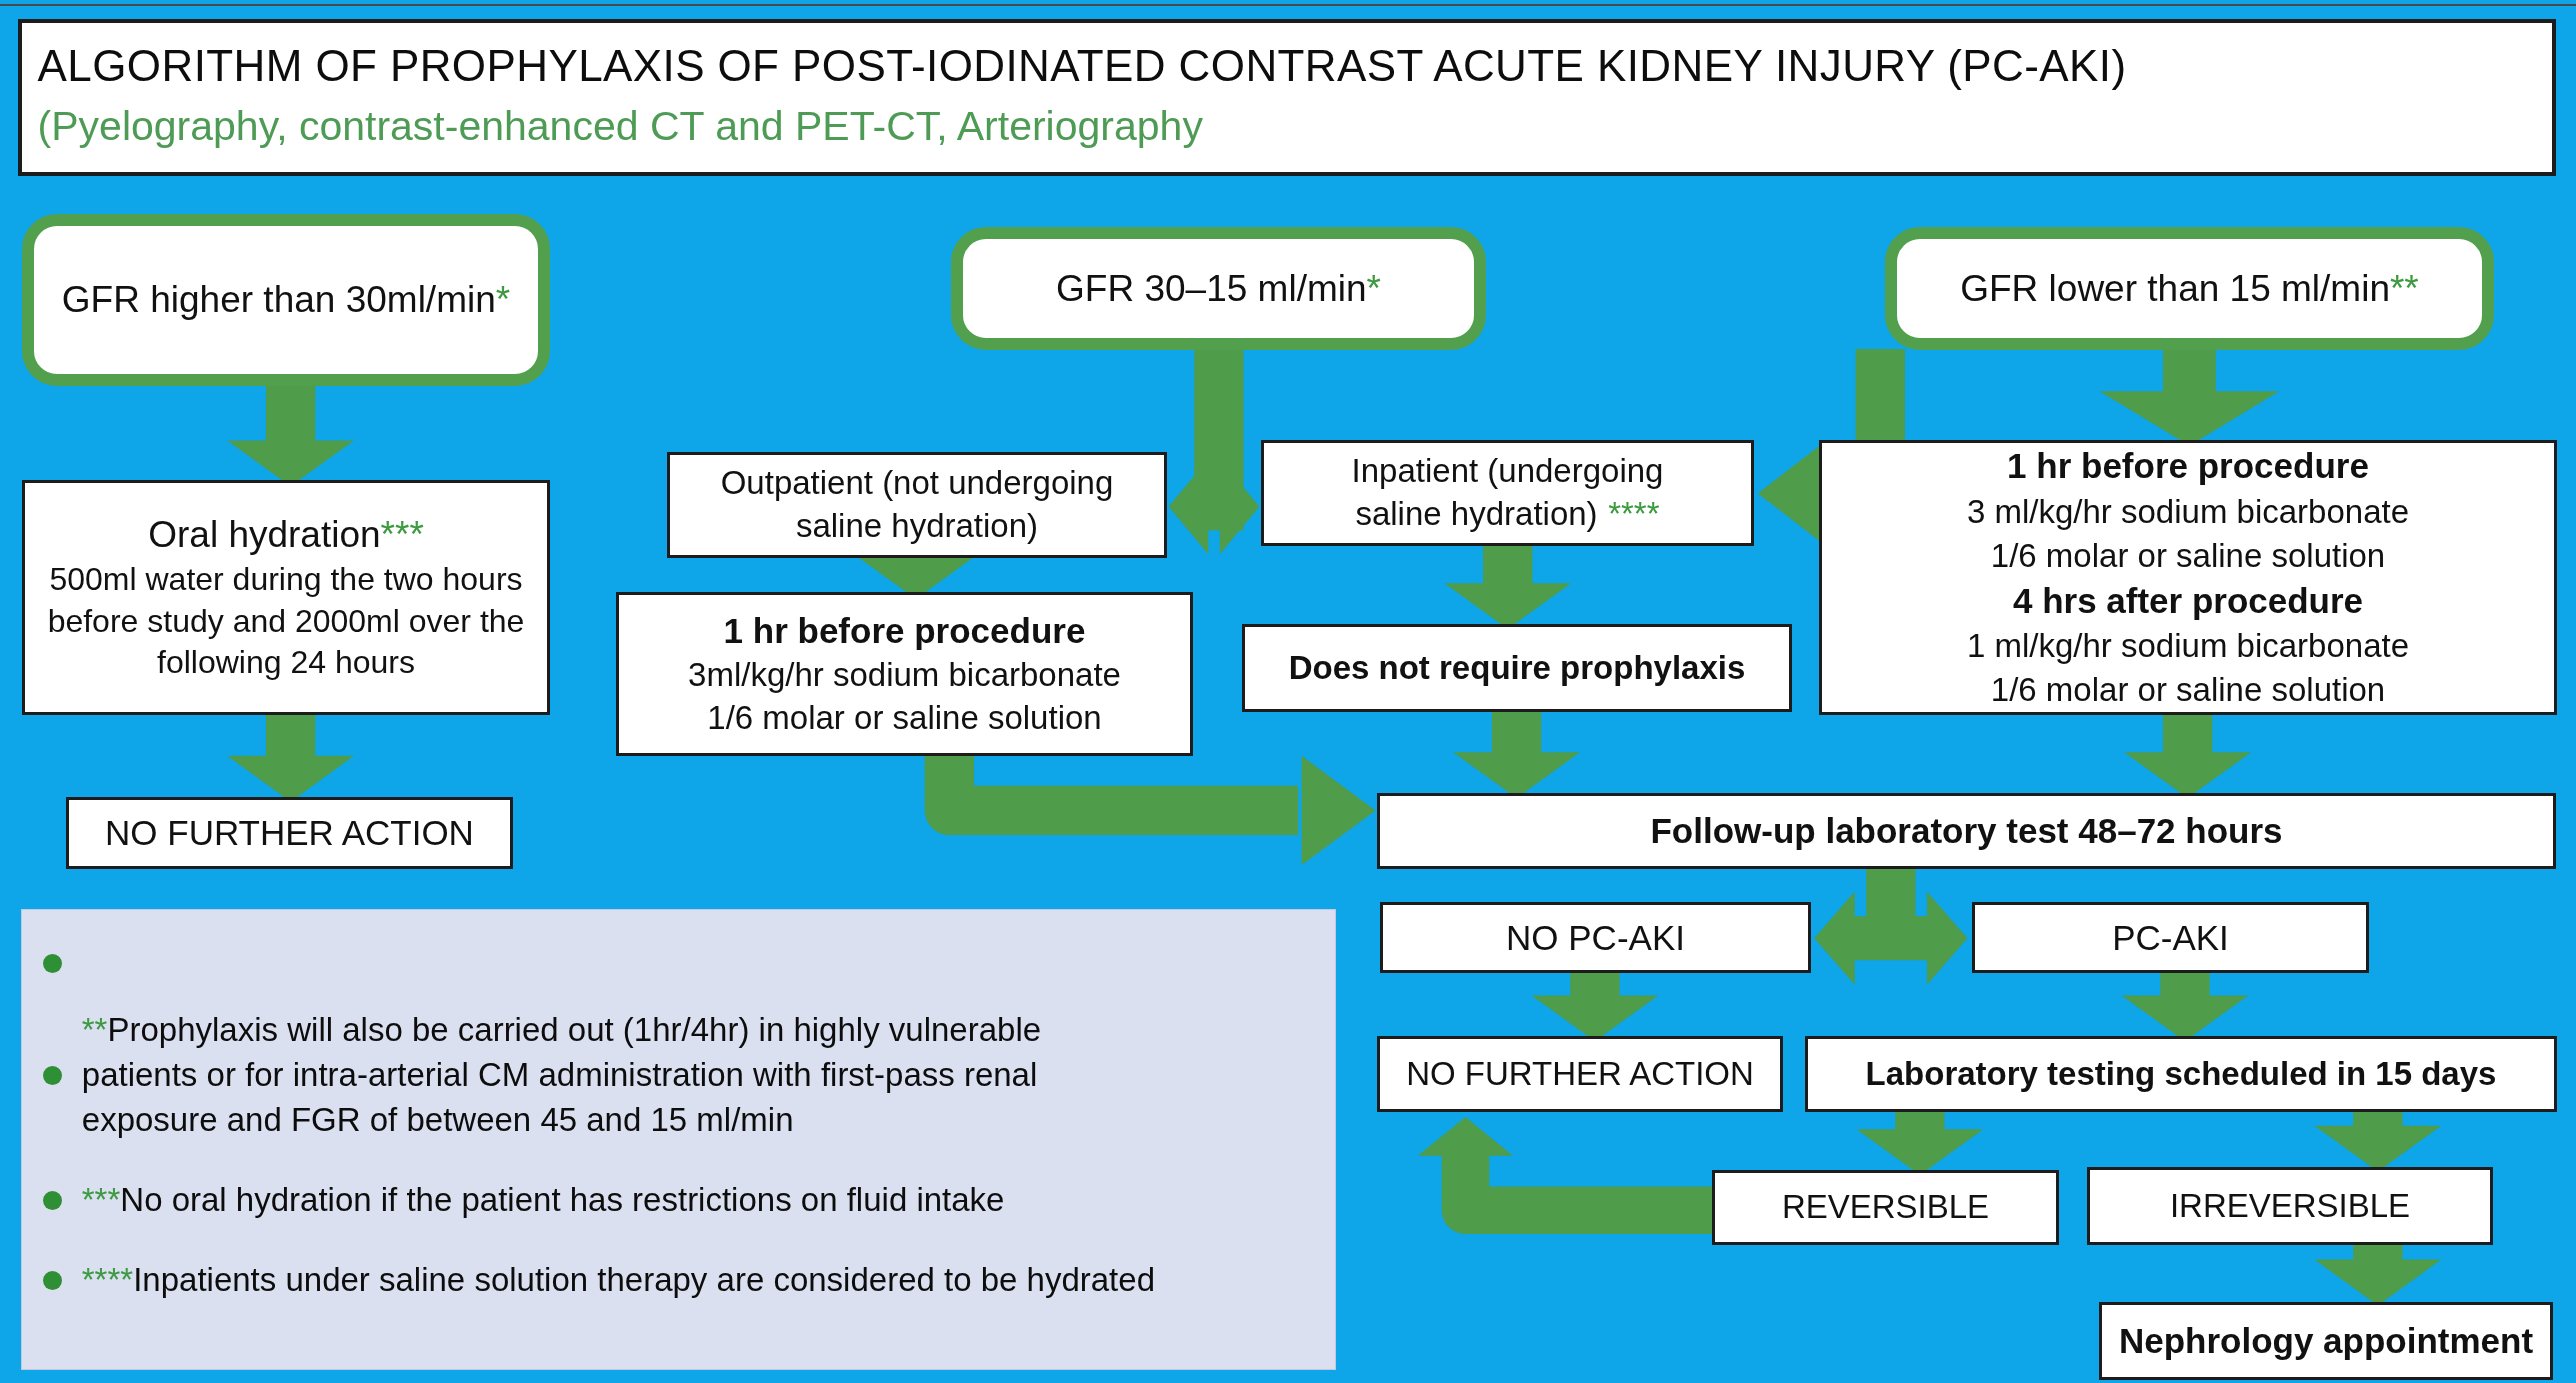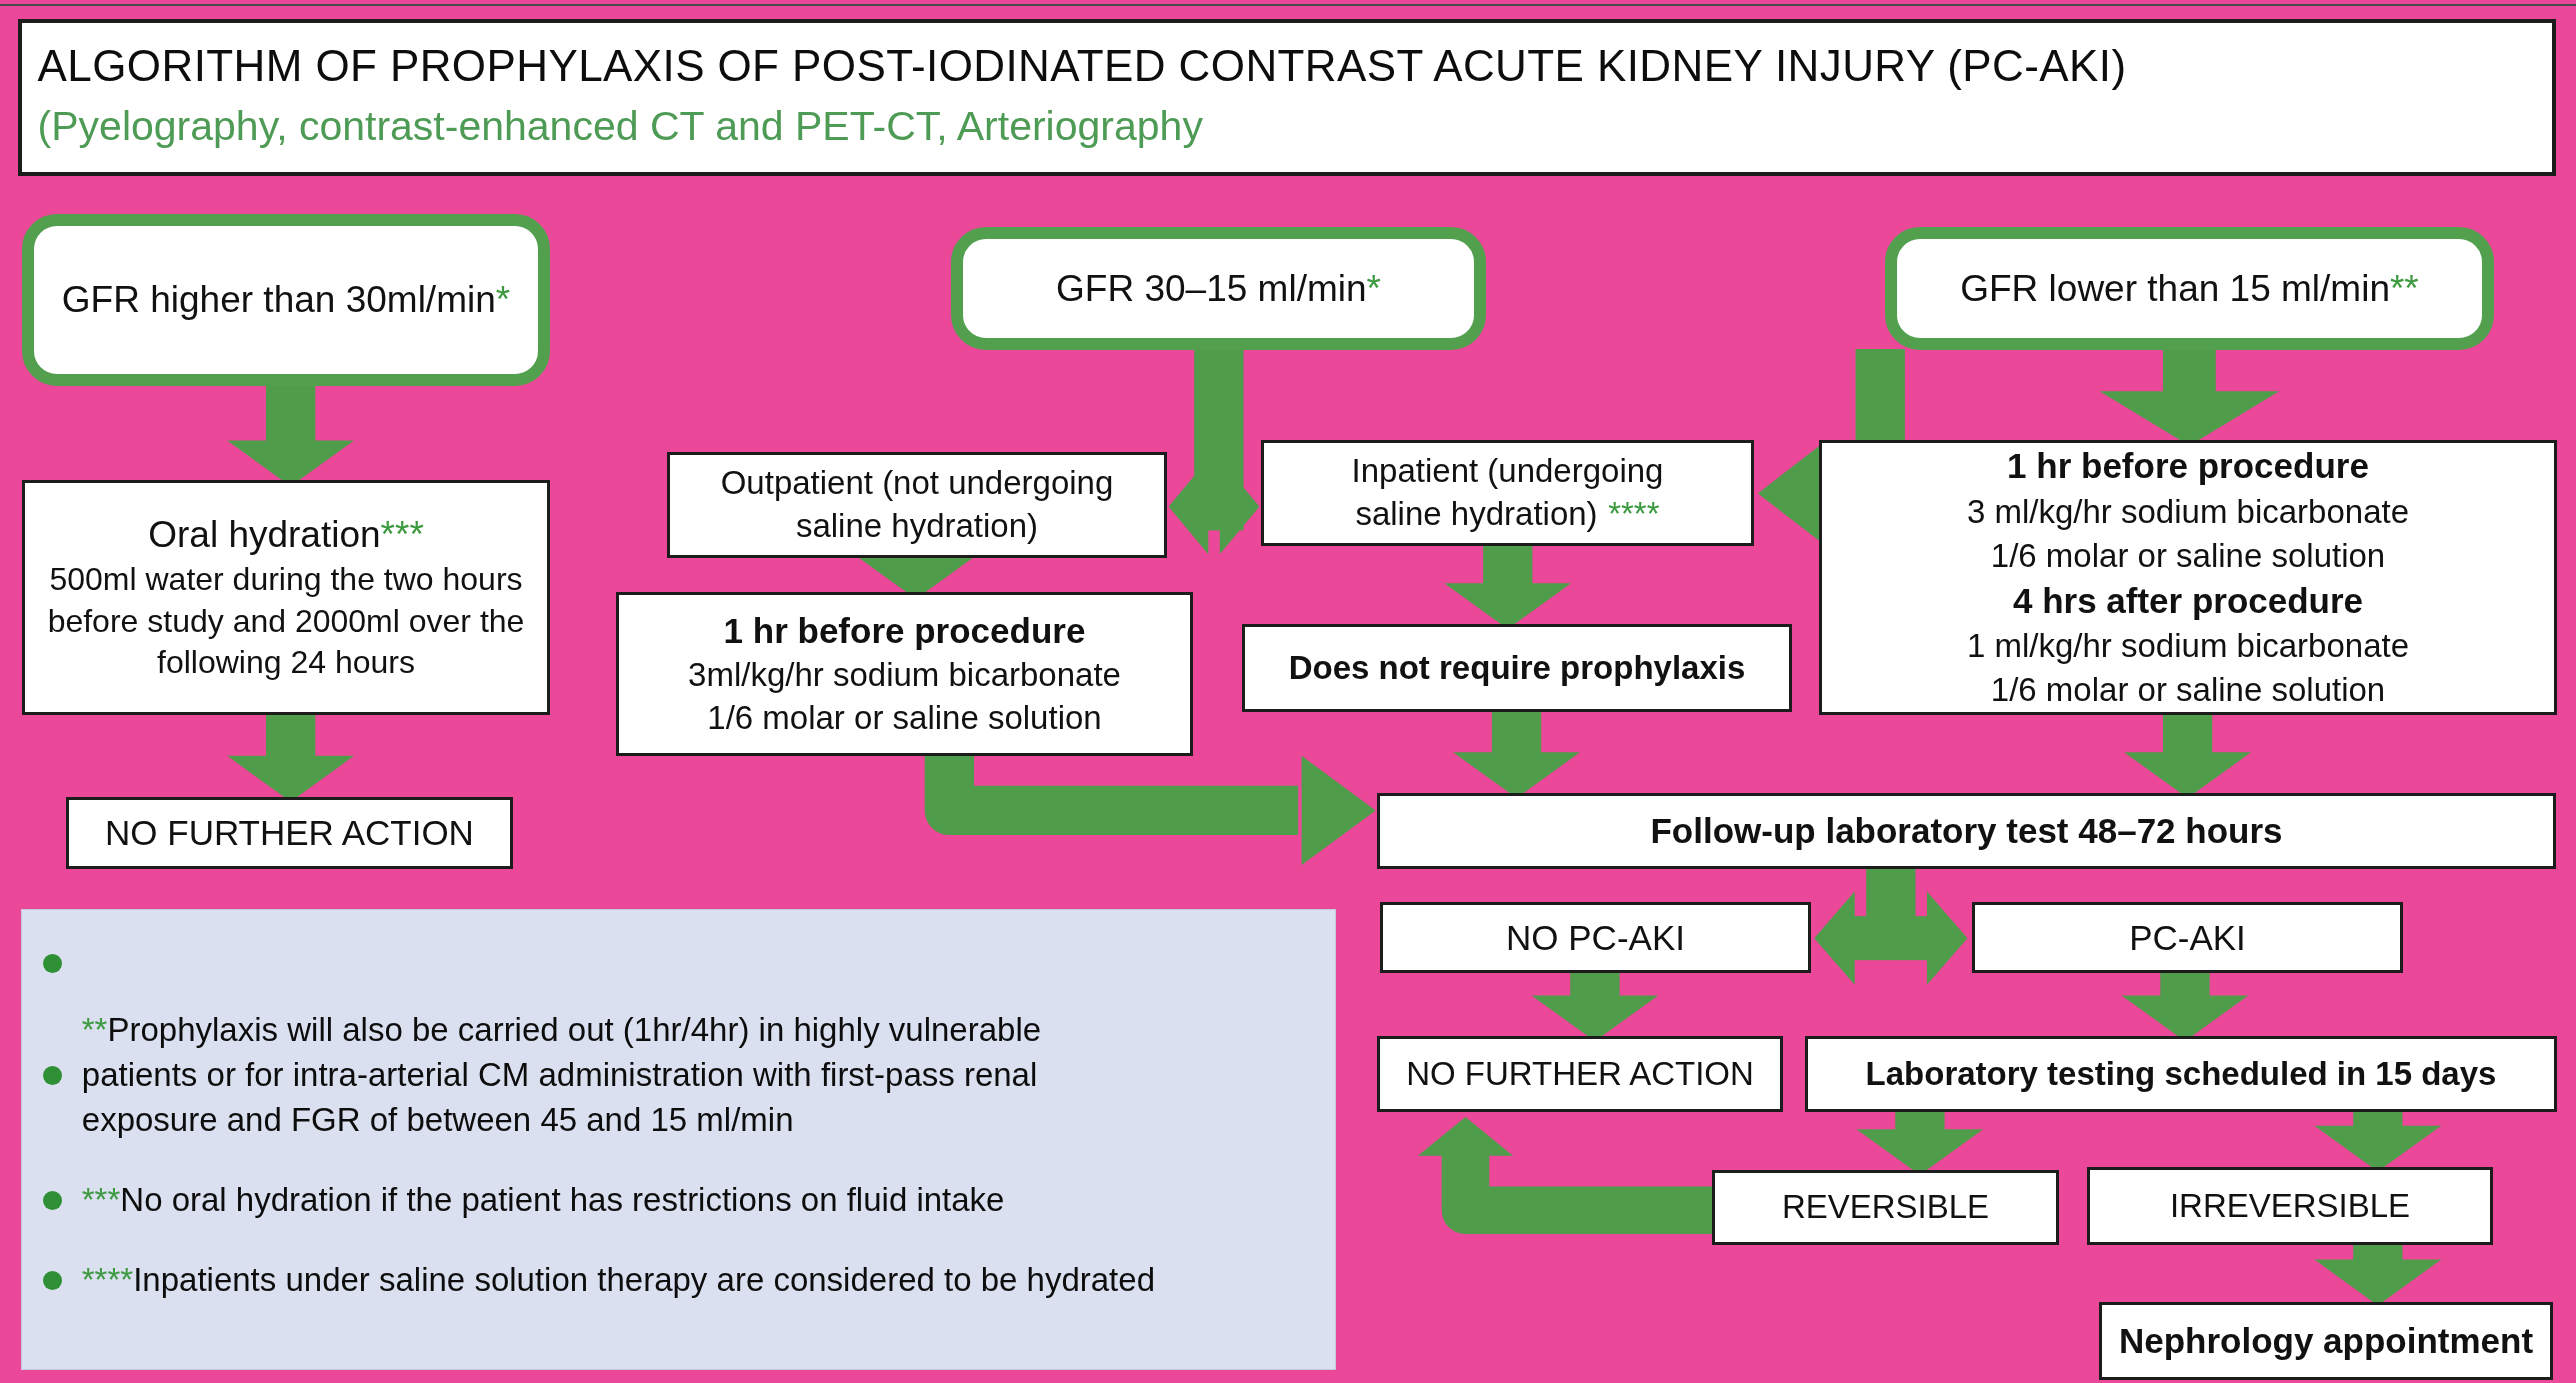--- a/index.html
+++ b/index.html
@@ -1,17 +1,17 @@
 <!DOCTYPE html>
 <html style="font-size:14px"><head>
 <meta charset="utf-8">
 <style>
   html,body{margin:0;padding:0;background:#ffffff;}
   #stage{
-    position:relative;width:2576px;height:1384px;background:#ec4899;
+    position:relative;width:2576px;height:1384px;background:#0ea5e9;
     font-family:"Liberation Sans",sans-serif;color:#111;overflow:hidden;
   }
   .hairline{position:absolute;left:0;top:3.5px;width:100%;height:2.6px;background:#4a4a4a;}
   
   #title-box{
     position:absolute;left:17.6px;top:19.4px;width:2538px;height:157px;
     border:4.4px solid #1c1c1c;box-sizing:border-box;background:#fff;
     padding:17.6px 12.3px 7px 16px;z-index:2;
   }
   #title-box .t1{font-size:44px;letter-spacing:0.4px;white-space:nowrap;color:#0d0d0d;}
@@ -39,21 +39,21 @@
   #n-nfa-left{left:66px;top:797px;width:447px;height:72px;font-size:35px;}
   #n-outpatient{left:667px;top:452px;width:500px;height:106px;font-size:33px;}
   #n-inpatient{left:1261px;top:440px;width:493px;height:106px;font-size:33px;}
   #n-proc-mid{left:616px;top:592px;width:577px;height:164px;font-size:33px;}
   #n-proc-mid .pt{font-size:35px;font-weight:bold;}
   #n-no-proph{left:1242px;top:624px;width:550px;height:88px;font-size:33px;font-weight:bold;}
   #n-proc-right{left:1819px;top:440px;width:738px;height:275px;font-size:33px;line-height:1.33;}
   #n-proc-right .pt{font-size:35px;font-weight:bold;}
   #n-followup{left:1377px;top:793px;width:1179px;height:76px;font-size:35px;font-weight:bold;}
   #n-no-pcaki{left:1380px;top:902px;width:431px;height:71px;font-size:35px;}
-  #n-pcaki{left:1972px;top:902px;width:431px;height:71px;font-size:35px;}
+  #n-pcaki{left:1972px;top:902px;width:397px;height:71px;font-size:35px;}
   #n-nfa-right{left:1377px;top:1036px;width:406px;height:76px;font-size:33px;}
   #n-labtest{left:1805px;top:1036px;width:752px;height:76px;font-size:33px;font-weight:bold;}
   #n-reversible{left:1712px;top:1170px;width:347px;height:75px;font-size:33px;}
   #n-irreversible{left:2087px;top:1167px;width:406px;height:78px;font-size:33px;}
   #n-nephro{left:2099px;top:1302px;width:454px;height:78px;font-size:35px;font-weight:bold;}
   
   #notes{
     position:absolute;left:21px;top:909px;width:1315px;height:461px;
     background:#dbe0f0;border:0.9px solid #c3c9dd;box-sizing:border-box;
     padding:44px 16px 12.3px 14px;z-index:2;

